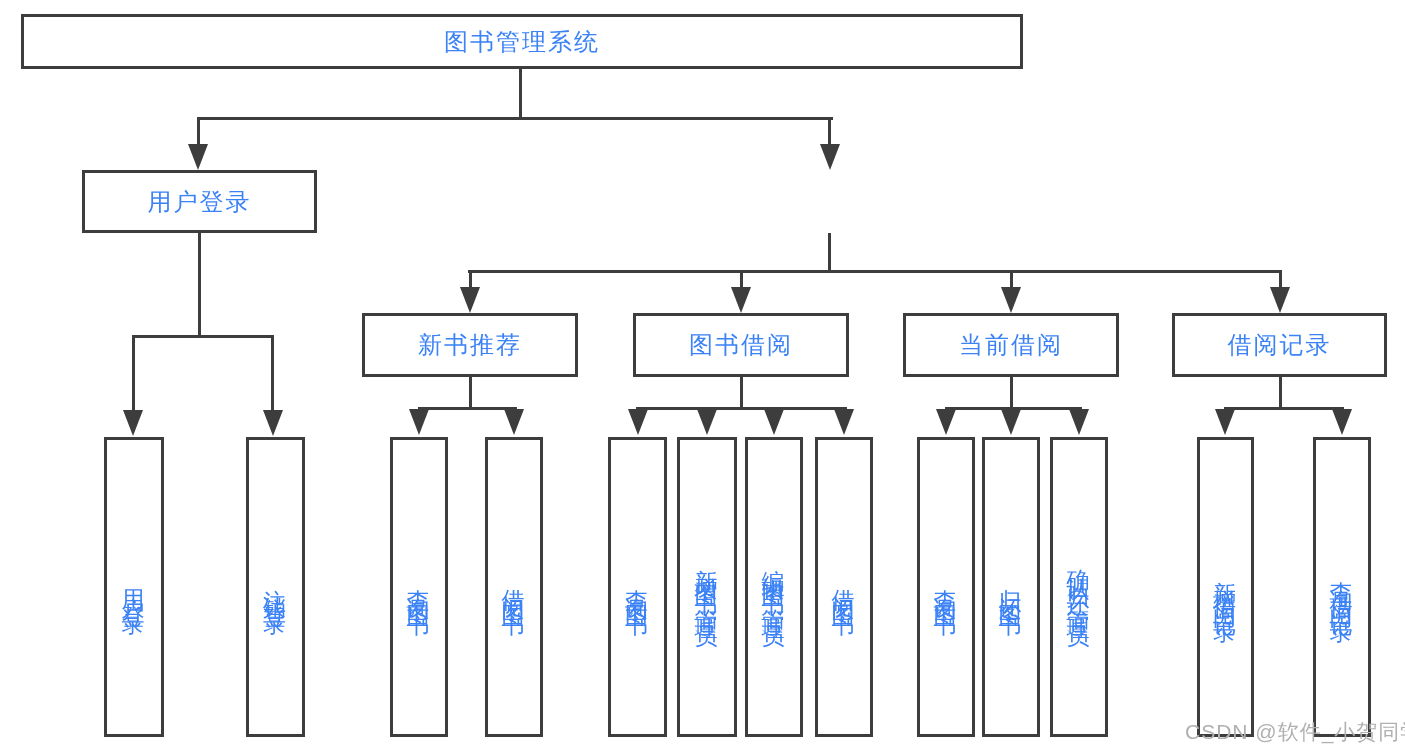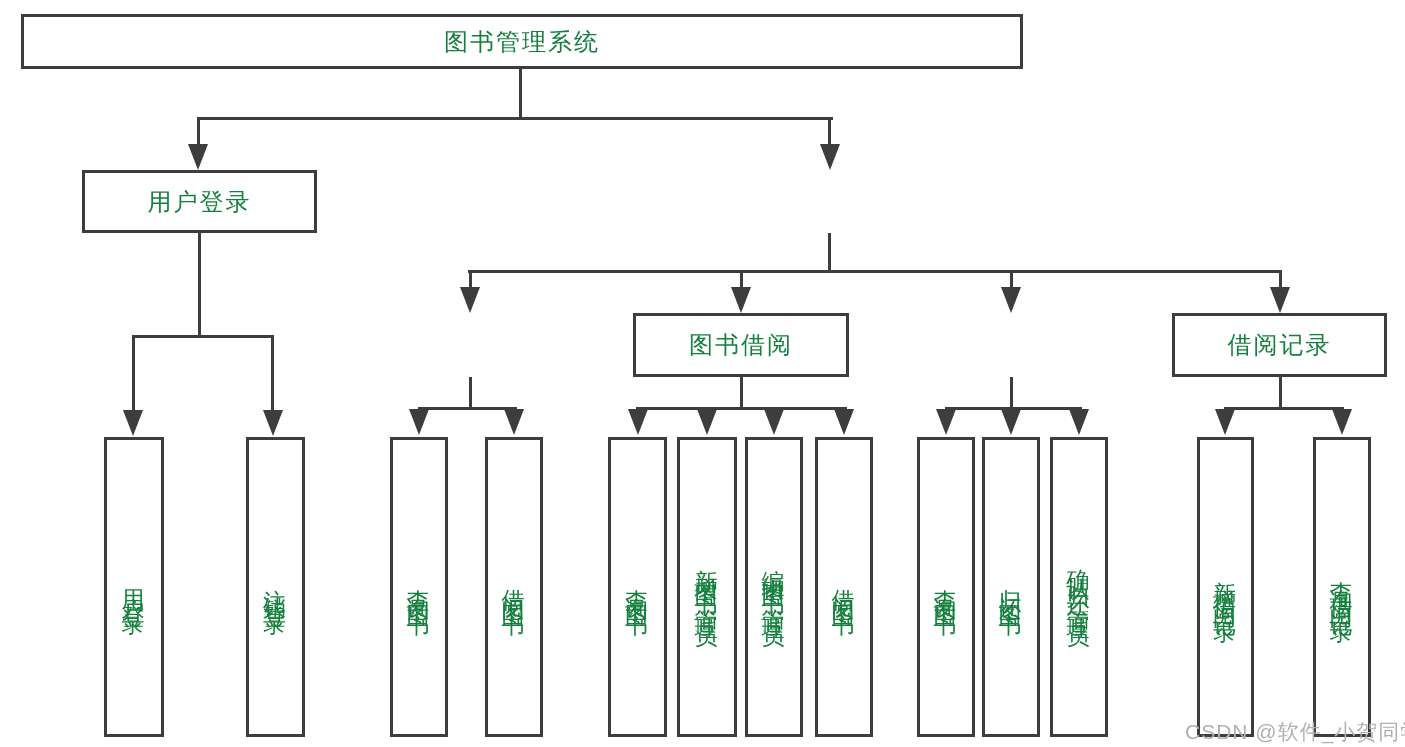--- a/index.html
+++ b/index.html
@@ -18,21 +18,21 @@
   .box {
     position: absolute;
     background: #ffffff;
     border: 3px solid #3d3d3d;
     box-sizing: border-box;
     display: flex;
     align-items: center;
     justify-content: center;
     font-size: 24px;
     letter-spacing: 2px;
-    color: #15803d;
+    color: #3b82f6;
     white-space: nowrap;
   }
   .vbox {
     writing-mode: vertical-rl;
     font-size: 23px;
     letter-spacing: 8px;
     white-space: normal;
     overflow: hidden;
   }
   .line {
@@ -84,21 +84,23 @@
   <div class="line" style="left:468px;top:270px;width:814px;height:3px;"></div>
   <div class="line" style="left:469px;top:270px;width:3px;height:20px;"></div>
   <div class="line" style="left:740px;top:270px;width:3px;height:20px;"></div>
   <div class="line" style="left:1010px;top:270px;width:3px;height:20px;"></div>
   <div class="line" style="left:1279px;top:270px;width:3px;height:20px;"></div>
   <div class="arrow-down" style="left:460px;top:287px;"></div>
   <div class="arrow-down" style="left:731px;top:287px;"></div>
   <div class="arrow-down" style="left:1001px;top:287px;"></div>
   <div class="arrow-down" style="left:1270px;top:287px;"></div>
 
+  <div class="box" style="left:362px;top:313px;width:216px;height:64px;">新书推荐</div>
   <div class="box" style="left:633px;top:313px;width:216px;height:64px;">图书借阅</div>
+  <div class="box" style="left:903px;top:313px;width:216px;height:64px;">当前借阅</div>
   <div class="box" style="left:1172px;top:313px;width:215px;height:64px;">借阅记录</div>
 
   <div class="line" style="left:469px;top:377px;width:3px;height:33px;"></div>
   <div class="line" style="left:418px;top:407px;width:99px;height:3px;"></div>
   <div class="arrow-down" style="left:409px;top:409px;"></div>
   <div class="arrow-down" style="left:504px;top:409px;"></div>
 
   <div class="line" style="left:740px;top:377px;width:3px;height:33px;"></div>
   <div class="line" style="left:636px;top:407px;width:211px;height:3px;"></div>
   <div class="arrow-down" style="left:628px;top:409px;"></div>

